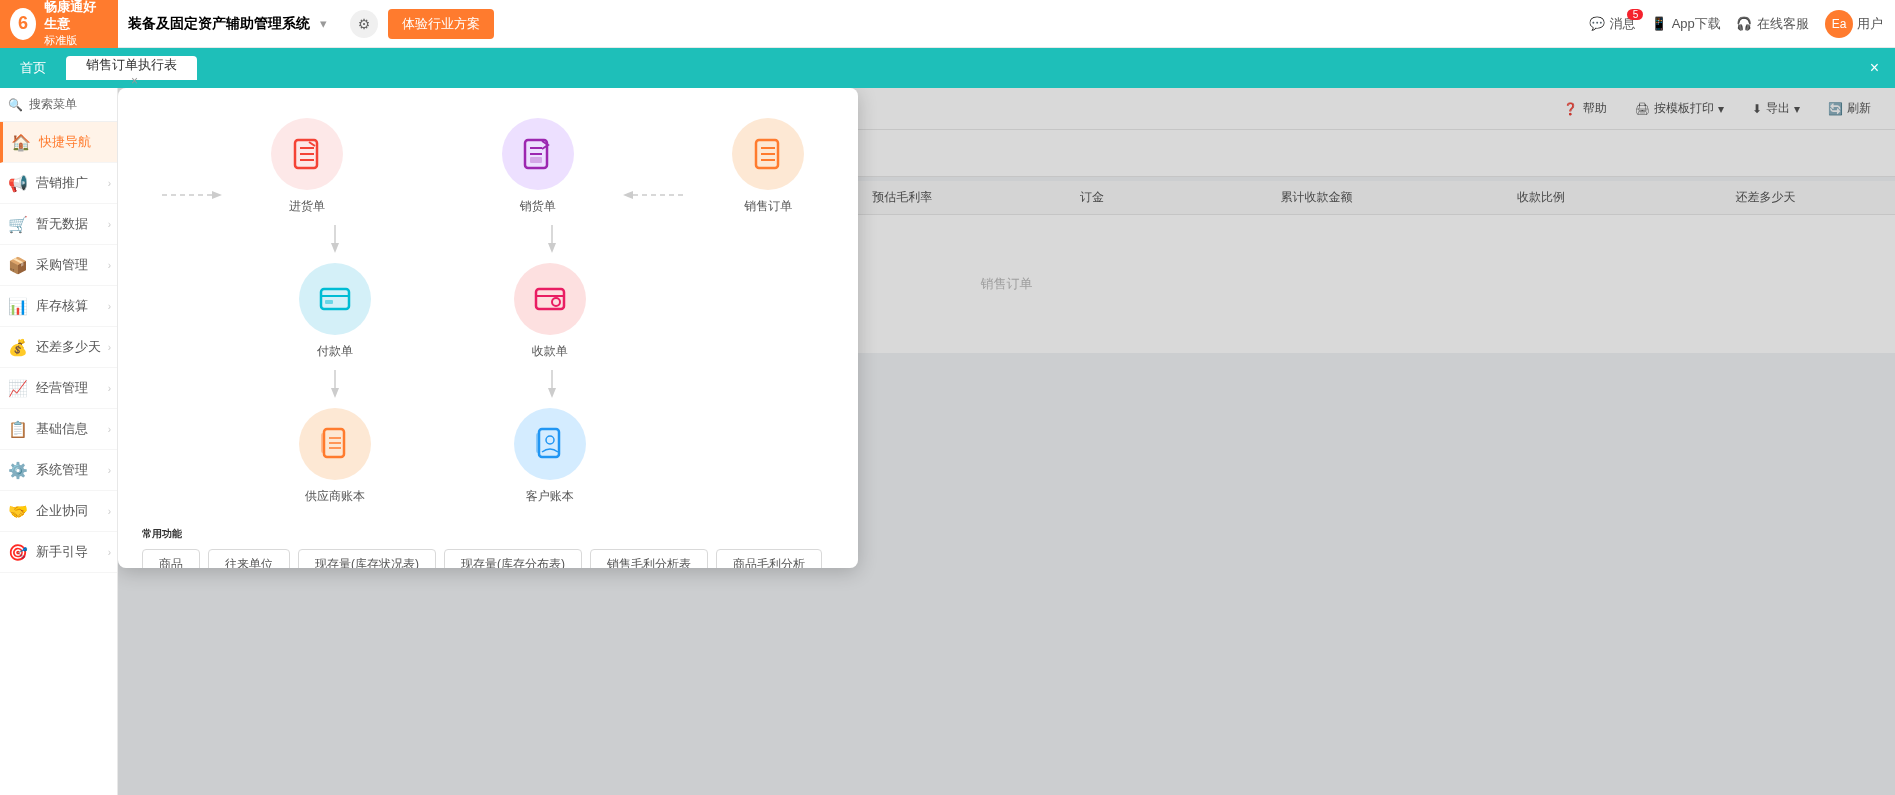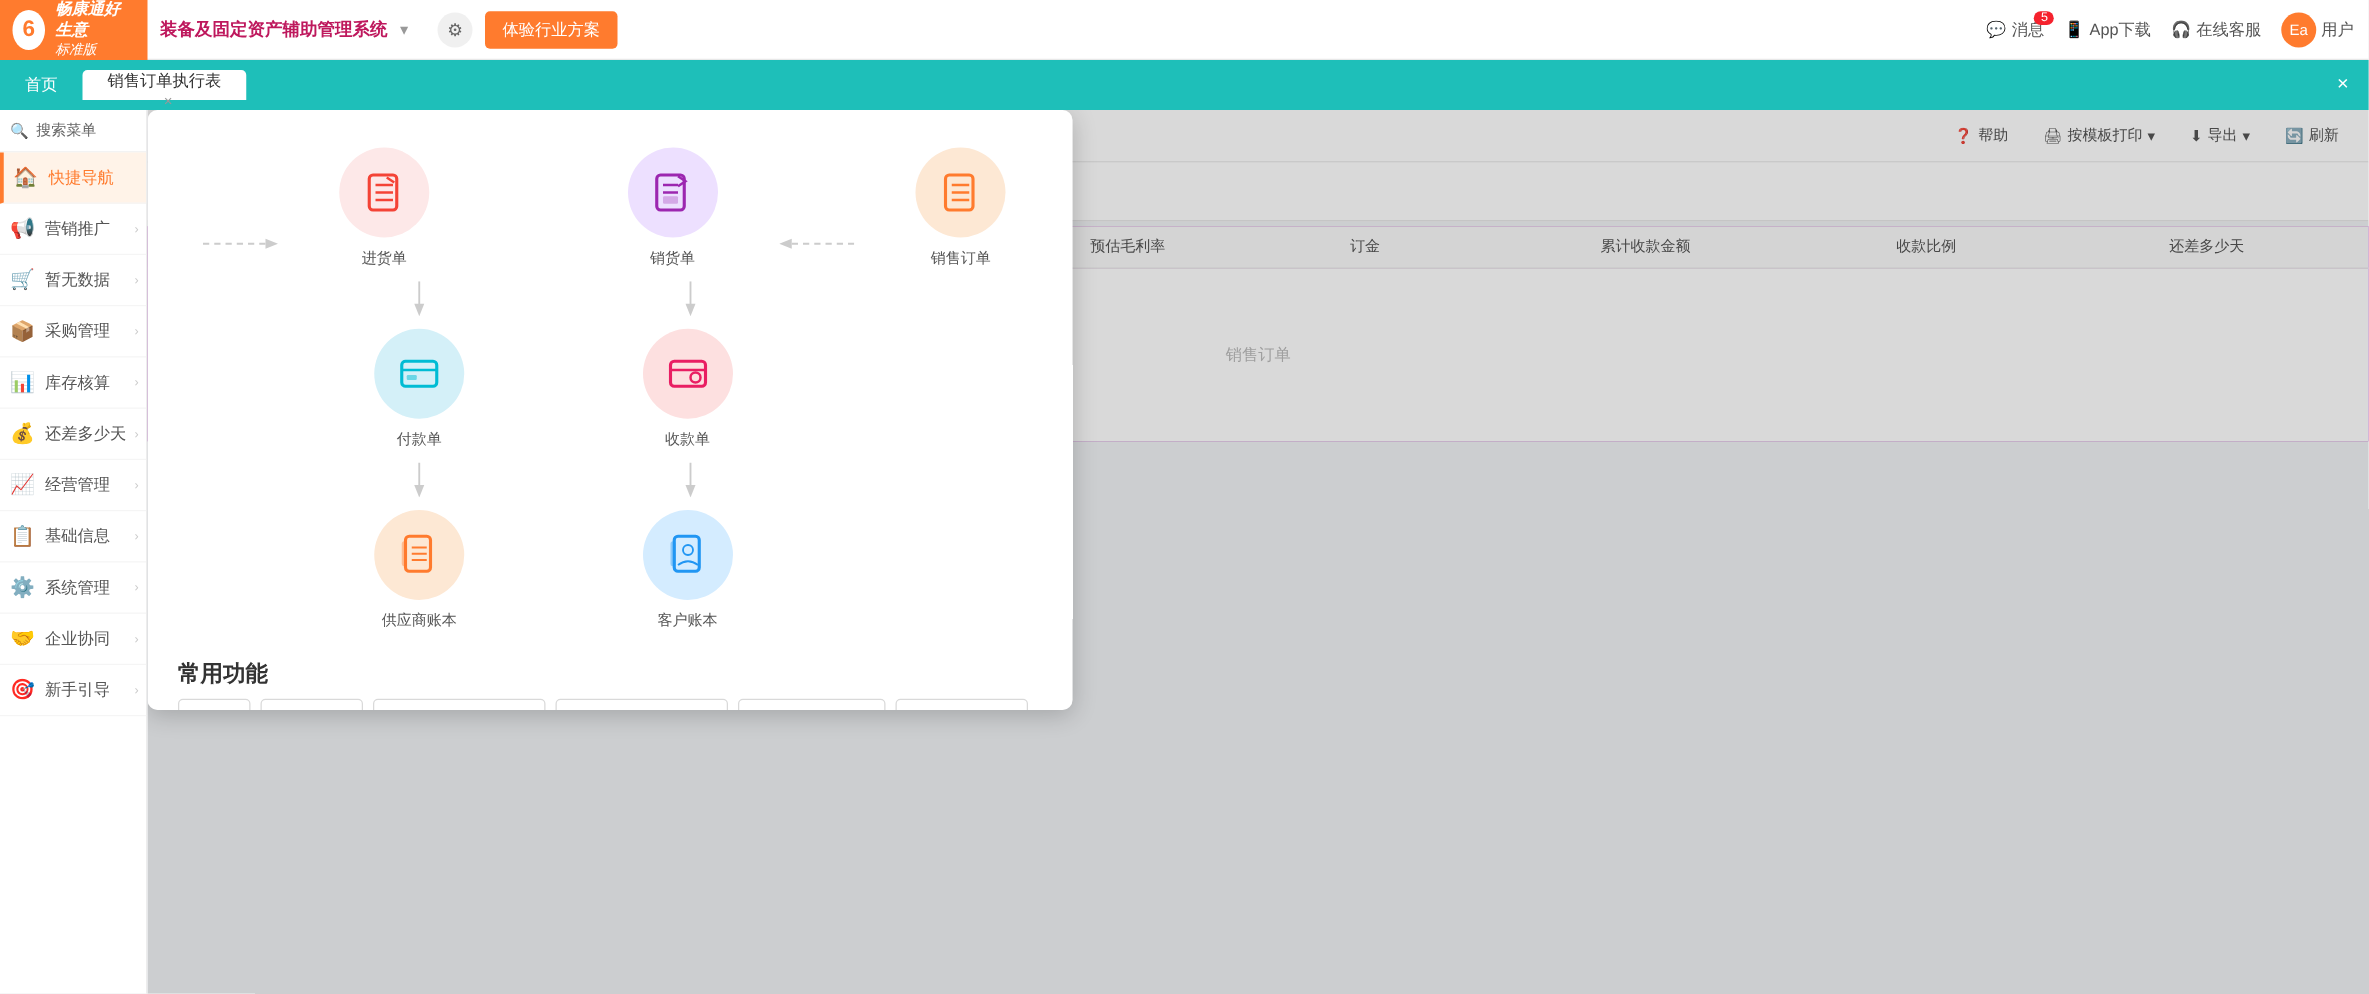--- a/index.html
+++ b/index.html
@@ -32,25 +32,25 @@
       height: 32px;
       background: #fff;
       border-radius: 50%;
       display: flex;
       align-items: center;
       justify-content: center;
       font-size: 18px;
       color: #ff7b2e;
       font-weight: bold;
     }
-    .logo-text { color: #fff; font-size: 11px; line-height: 1.3; font-style: italic; }
+    .logo-text { color: #fff; font-size: 11px; line-height: 1.3; }
     .logo-text div:first-child { font-size: 13px; font-weight: bold; }
 
     .system-title {
-      color: #be185d;
+      color: #000000;
       font-size: 14px;
       font-weight: bold;
     }
     .system-dropdown {
       width: 20px;
       height: 20px;
       cursor: pointer;
       color: #999;
       display: flex;
       align-items: center;
@@ -322,21 +322,21 @@
     .flow-circle {
       width: 72px; height: 72px;
       border-radius: 50%;
       display: flex; align-items: center; justify-content: center;
       font-size: 28px;
     }
     .flow-label { font-size: 12px; color: #555; text-align: center; }
 
     
     .common-func { margin-top: 4px; }
-    .common-func-title { font-size: 18px; color: #333; margin-bottom: 8px; font-weight: bold; }
+    .common-func-title { font-size: 10px; color: #333; margin-bottom: 8px; font-weight: bold; }
     .func-btn-row { display: flex; flex-wrap: wrap; gap: 8px; margin-bottom: 8px; }
     .func-btn {
       border: 1px solid #d9d9d9;
       background: #fff;
       color: #555;
       padding: 6px 16px;
       border-radius: 4px;
       font-size: 12px;
       cursor: pointer;
     }

